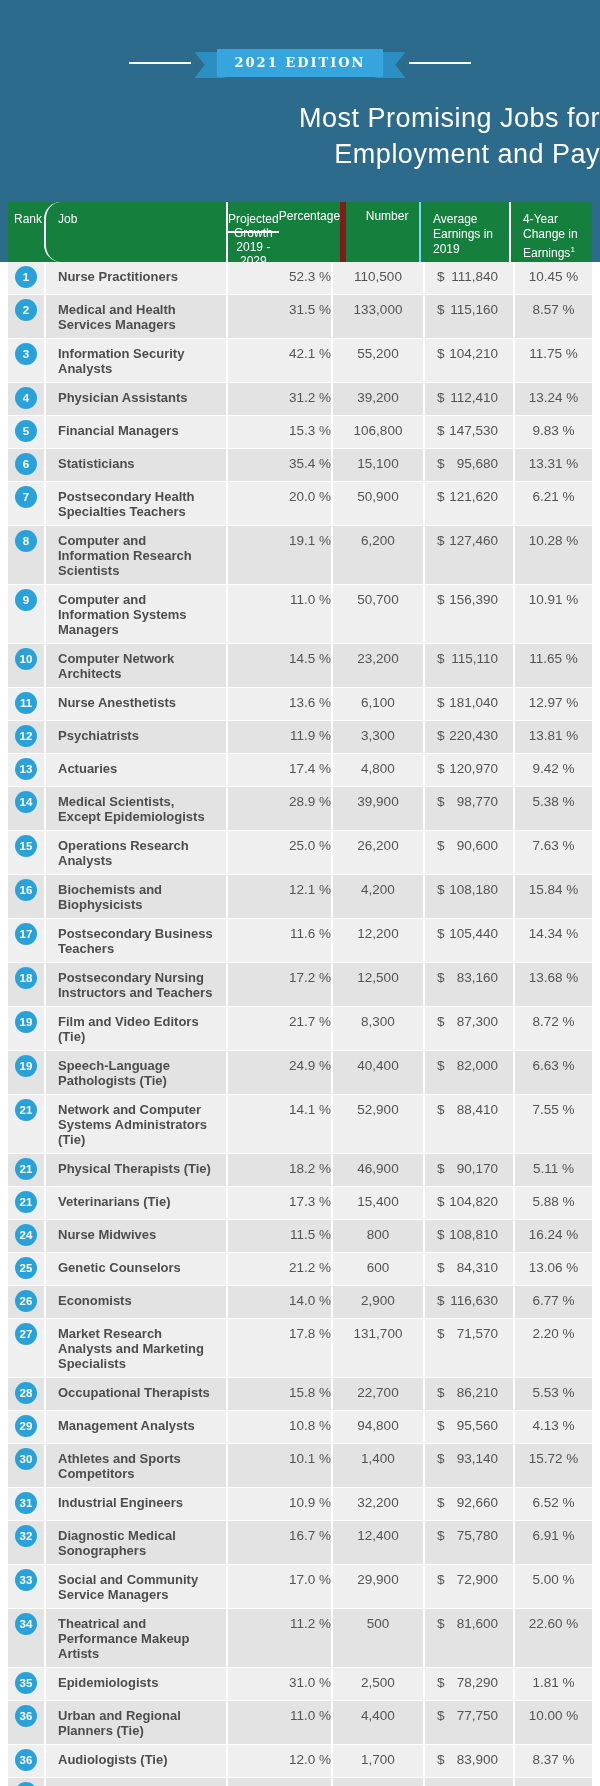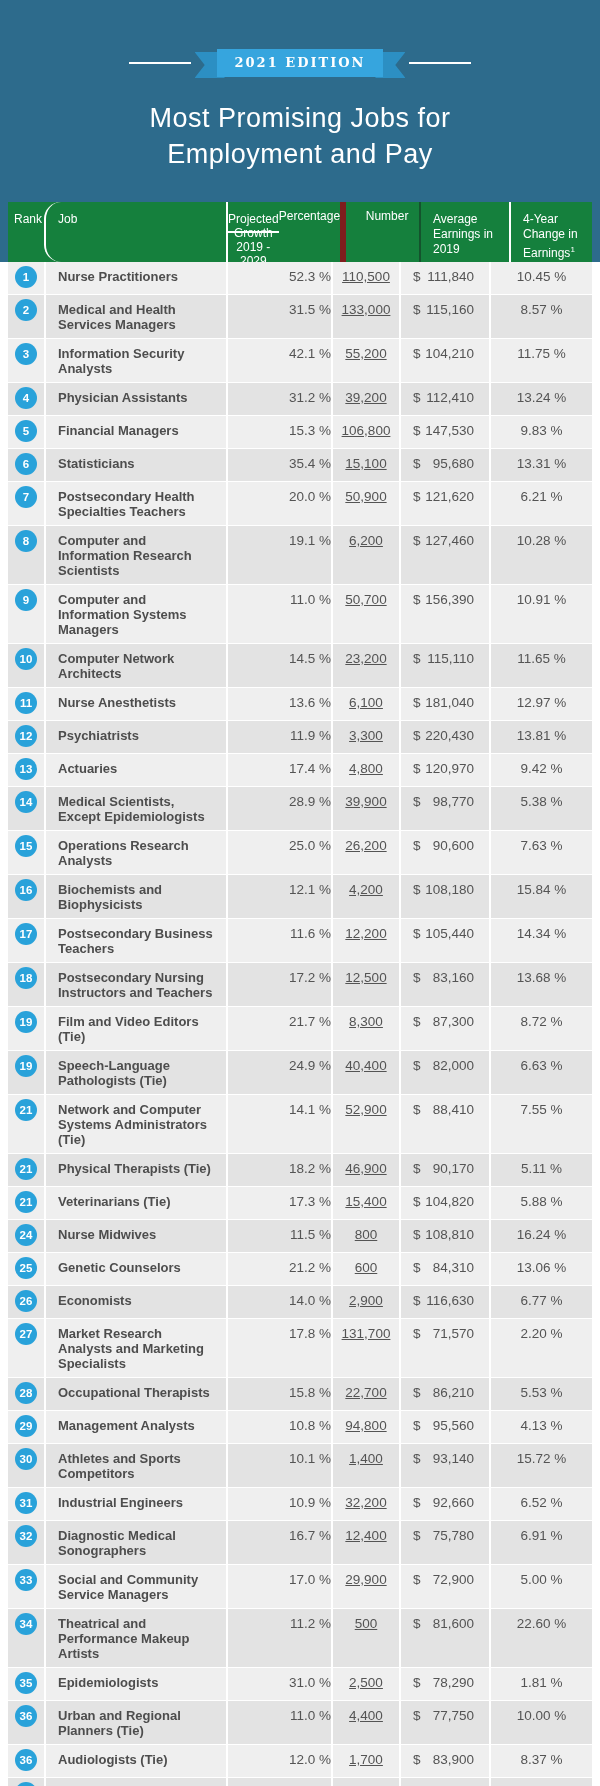--- a/index.html
+++ b/index.html
@@ -45,21 +45,21 @@
     background: #36a5de;
     color: #ffffff;
     font-family: "DejaVu Serif", serif;
     font-weight: bold;
     font-size: 13px;
     letter-spacing: 2px;
     padding: 6px 18px 7px;
   }
   .page-title {
     color: #ffffff;
-    text-align: center;
+    text-align: right;
     font-size: 27px;
     font-weight: 400;
     line-height: 36px;
     letter-spacing: 0.5px;
     margin-top: 22px;
     margin-bottom: 30px;
   }
 
   
   .thead {
@@ -82,21 +82,21 @@
   }
   .th-growth-span {
     height: 31px;
     border-bottom: 2px solid #fff;
     text-align: center;
     padding-top: 10px;
   }
   .th-growth-sub { flex: 1; display: flex; }
   .th-pct { flex: 1; text-align: center; padding-top: 7px; }
   .th-num { width: 88px; border-left: 6px solid #7f1d1d; text-align: center; padding-top: 7px; }
-  .th-earn { width: 90px; border-left: 2px solid #14532d; padding: 10px 6px 0 12px; line-height: 15px; }
+  .th-earn { width: 90px; border-left: 2px solid #7dd3fc; padding: 10px 6px 0 12px; line-height: 15px; }
   .th-chg  { flex: 1; border-left: 2px solid #fff; padding: 10px 6px 0 12px; line-height: 15px; }
   .th-chg sup { font-size: 8px; }
 
   
   .tbody { background: #ffffff; }
   .row {
     display: flex;
     margin: 0 8px;
     min-height: 30px;
     border-bottom: 1px solid #ffffff;
@@ -121,21 +121,21 @@
   .c-job {
     width: 182px;
     border-left: 2px solid #fff;
     padding-left: 12px; padding-right: 10px;
     font-size: 13px;
     font-weight: bold;
     color: #4d4d4d;
     line-height: 15px;
   }
   .c-pct { width: 105px; border-left: 2px solid #fff; text-align: right; }
-  .c-num { width: 68px;  border-left: 2px solid #fff; text-align: center; text-decoration: underline; }
+  .c-num { width: 92px;  border-left: 2px solid #fff; text-align: center; }
   .c-earn {
     width: 90px;
     border-left: 2px solid #fff;
     display: flex;
     justify-content: space-between;
     align-items: flex-start;
     padding-left: 12px; padding-right: 15px;
   }
   .c-chg { flex: 1; border-left: 2px solid #fff; text-align: center; }
 </style>

